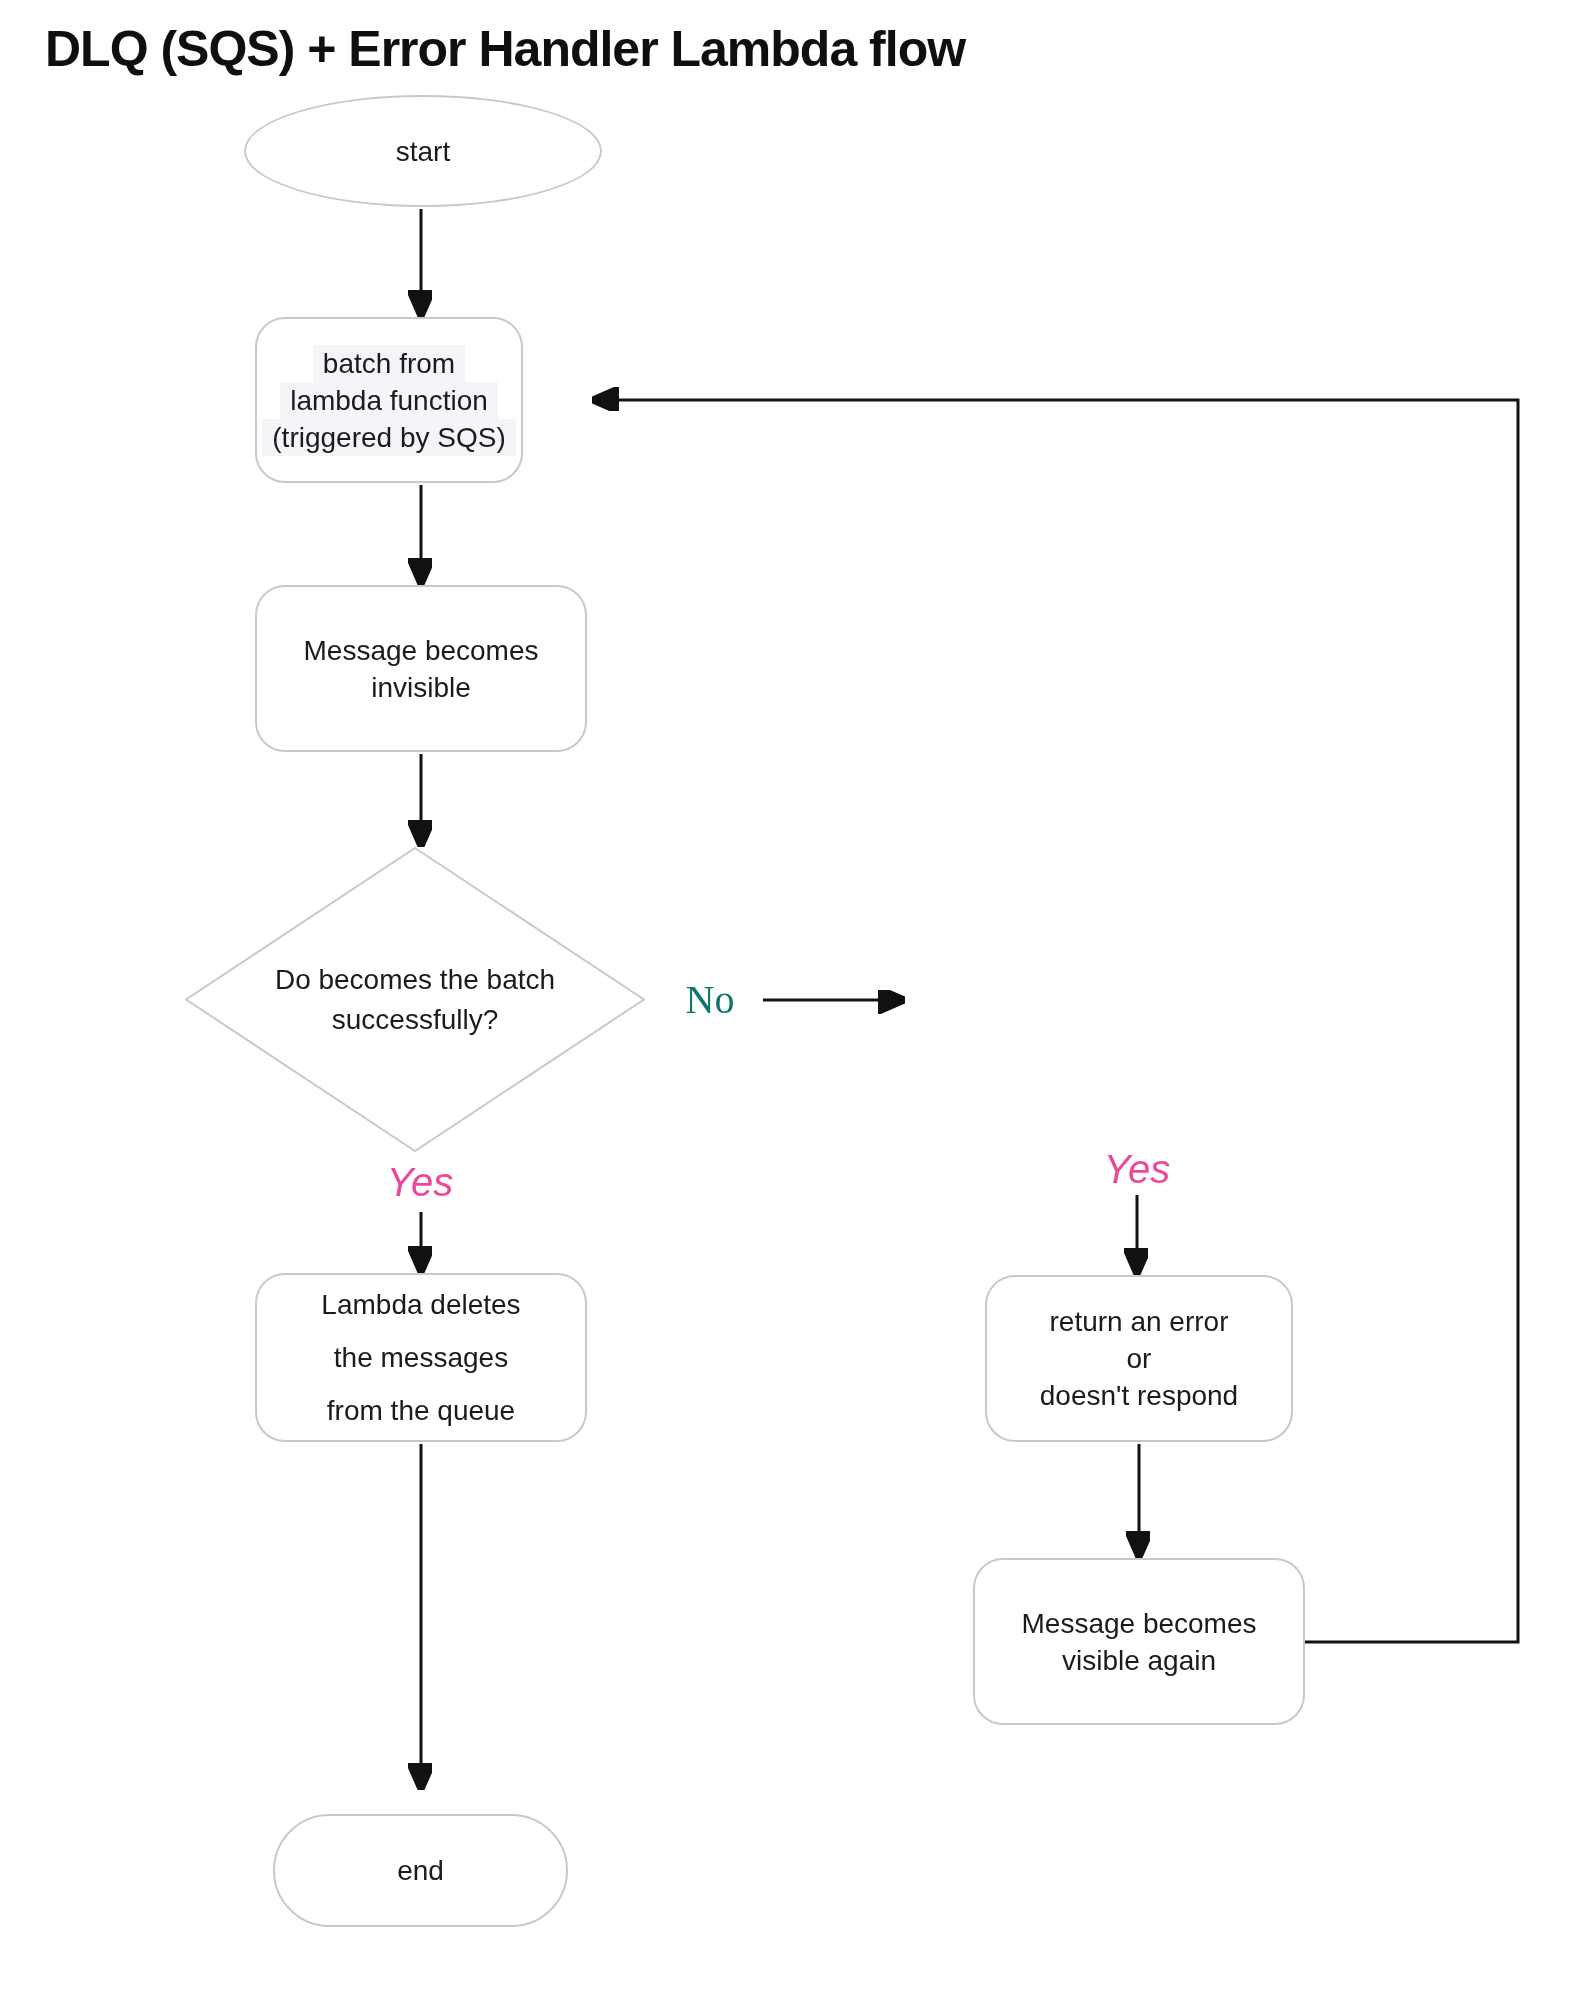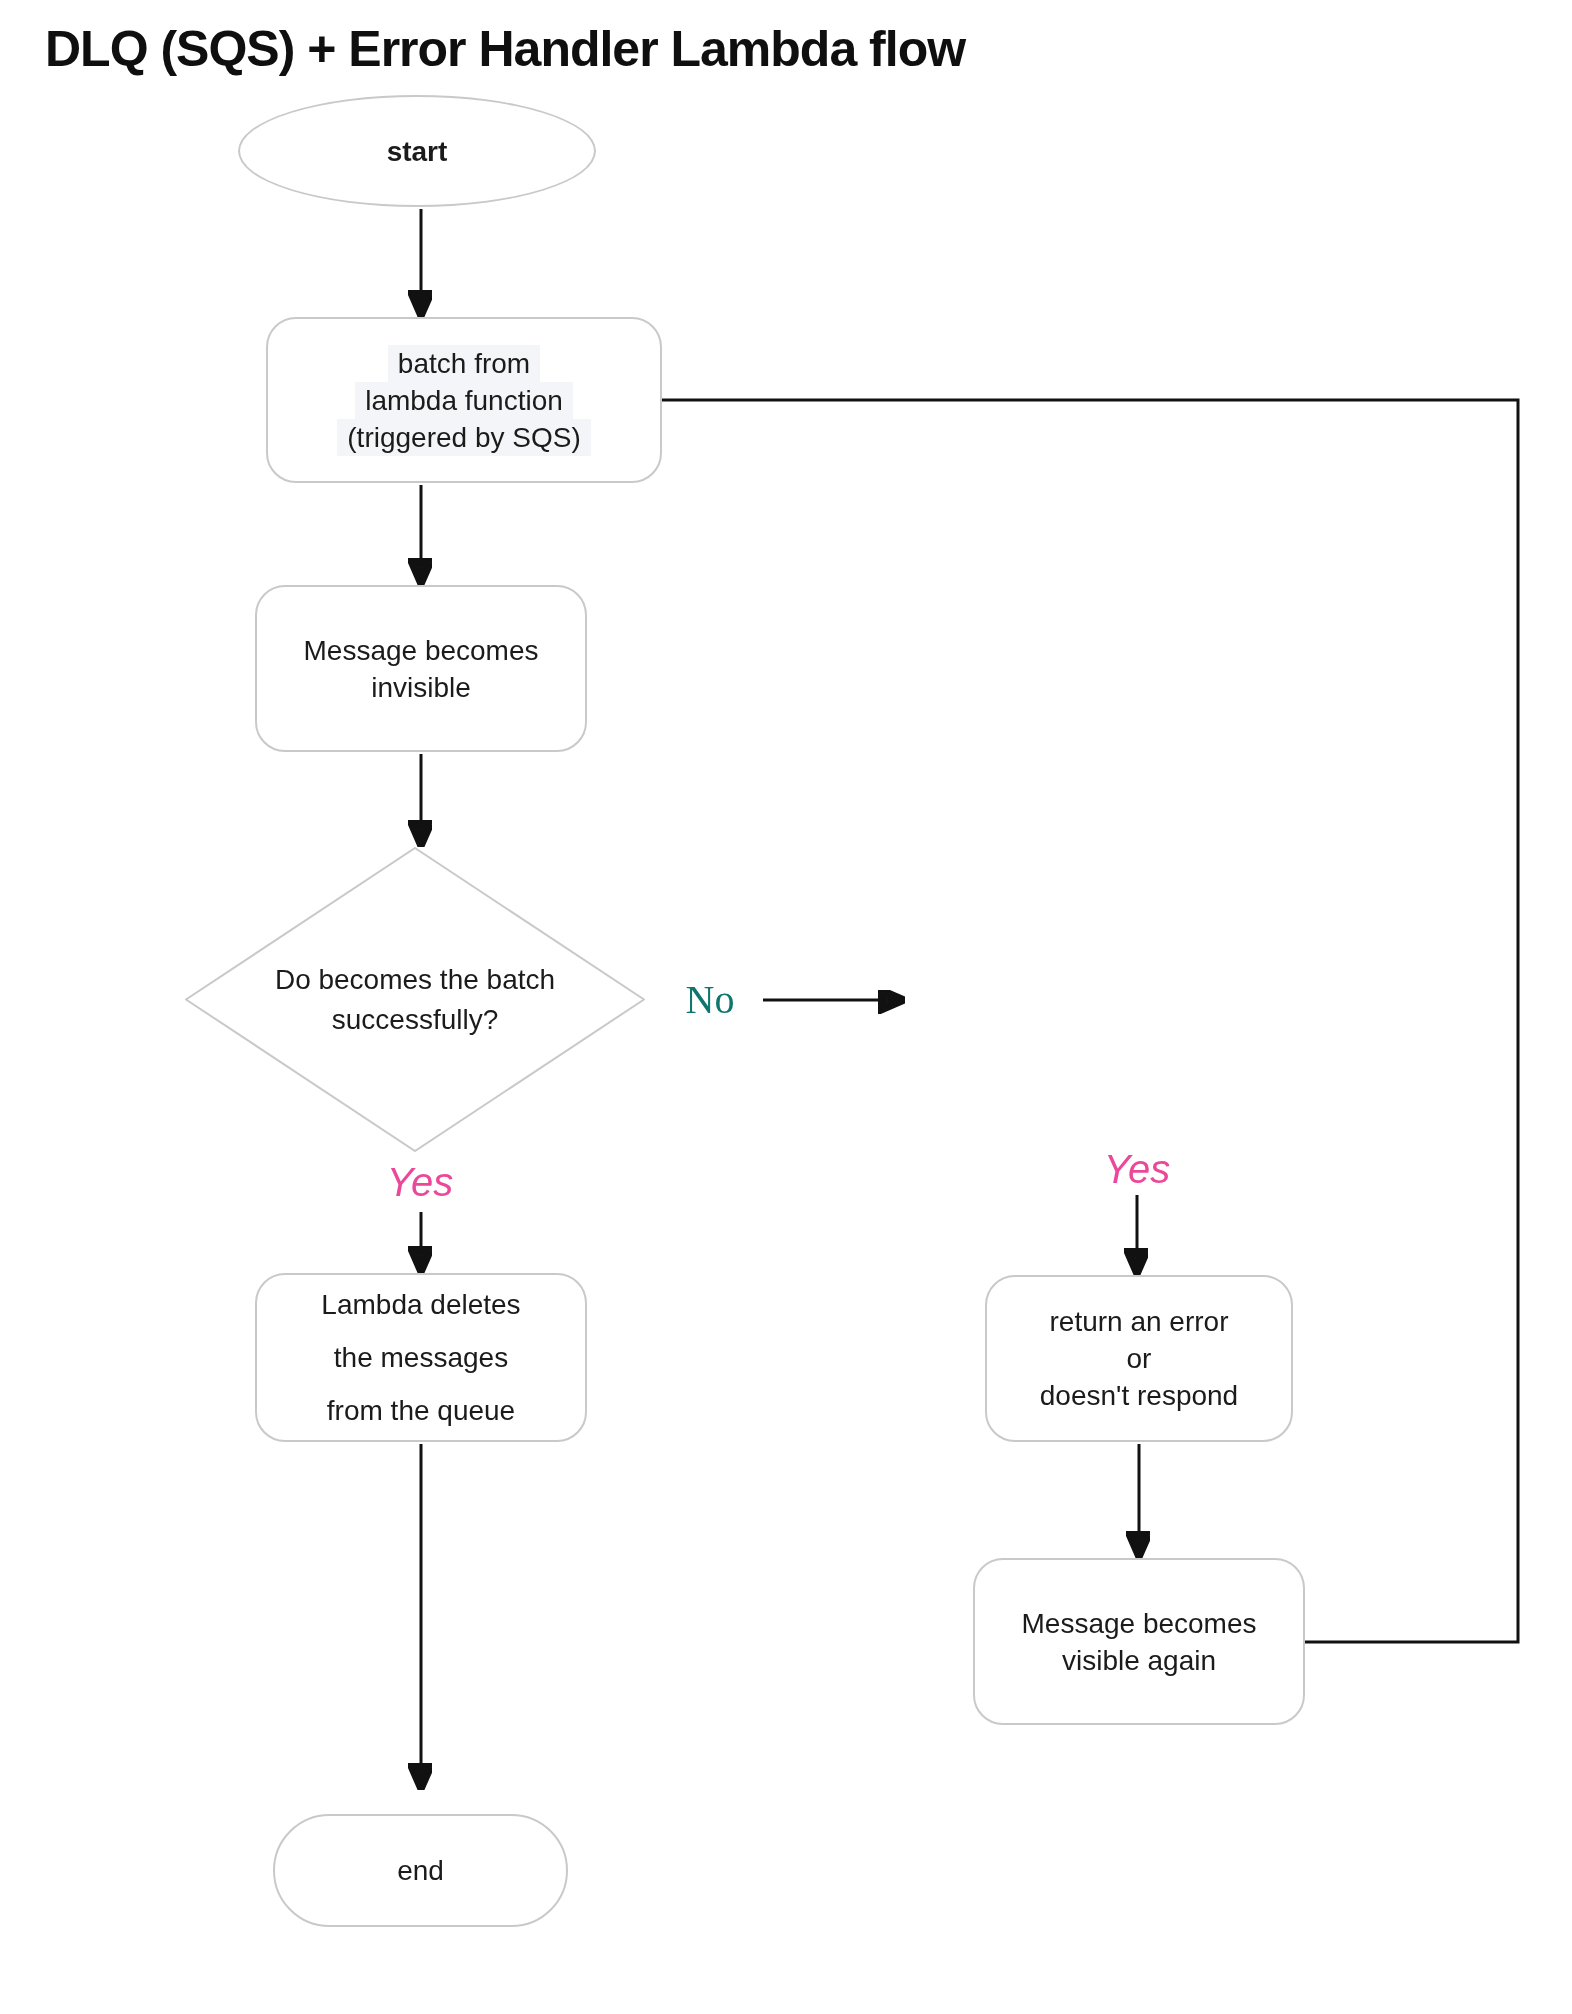--- a/index.html
+++ b/index.html
@@ -42,22 +42,22 @@
     text-align: center;
     font-size: 28px;
     line-height: 37px;
   }
   .node .line { display: block; white-space: nowrap; }
   .hl .line { background: #f4f5f8; padding: 0 10px; }
   .ellipse { border-radius: 50%; }
   .pill    { border-radius: 57px; margin-top: 24px; }
   .rect    { border-radius: 30px; }
 
-  .n-start     { left: 238px; top: 95px;   width: 358px; height: 112px; font-weight: bold; }
-  .n-batch     { left: 266px; top: 317px;  width: 396px; height: 166px; }
+  .n-start     { left: 244px; top: 95px;   width: 358px; height: 112px; }
+  .n-batch     { left: 255px; top: 317px;  width: 268px; height: 166px; }
   .n-invisible { left: 255px; top: 585px;  width: 332px; height: 167px; }
   .n-deletes   { left: 255px; top: 1273px; width: 332px; height: 169px; gap: 16px; }
   .n-error     { left: 985px; top: 1275px; width: 308px; height: 167px; }
   .n-visible   { left: 973px; top: 1558px; width: 332px; height: 167px; }
   .n-end       { left: 273px; top: 1790px; width: 295px; height: 113px; }
 
   .diamond { position: absolute; }
   .diamond svg { position: absolute; left: 0; top: 0; }
   .diamond .dlabel {
     position: absolute;

